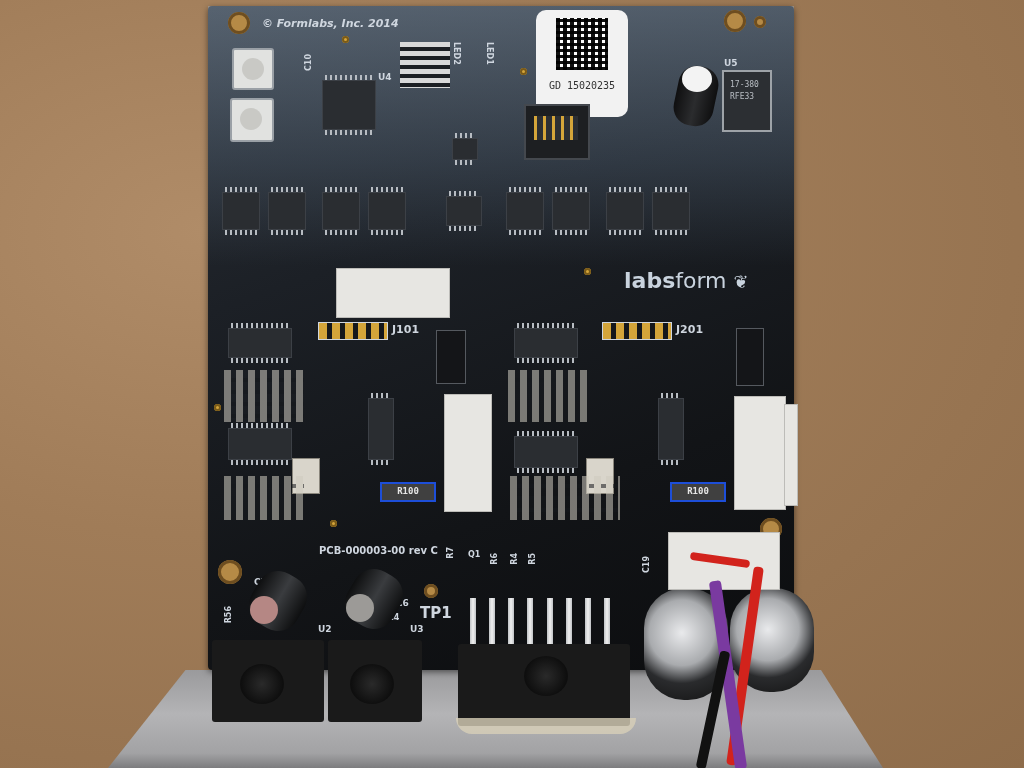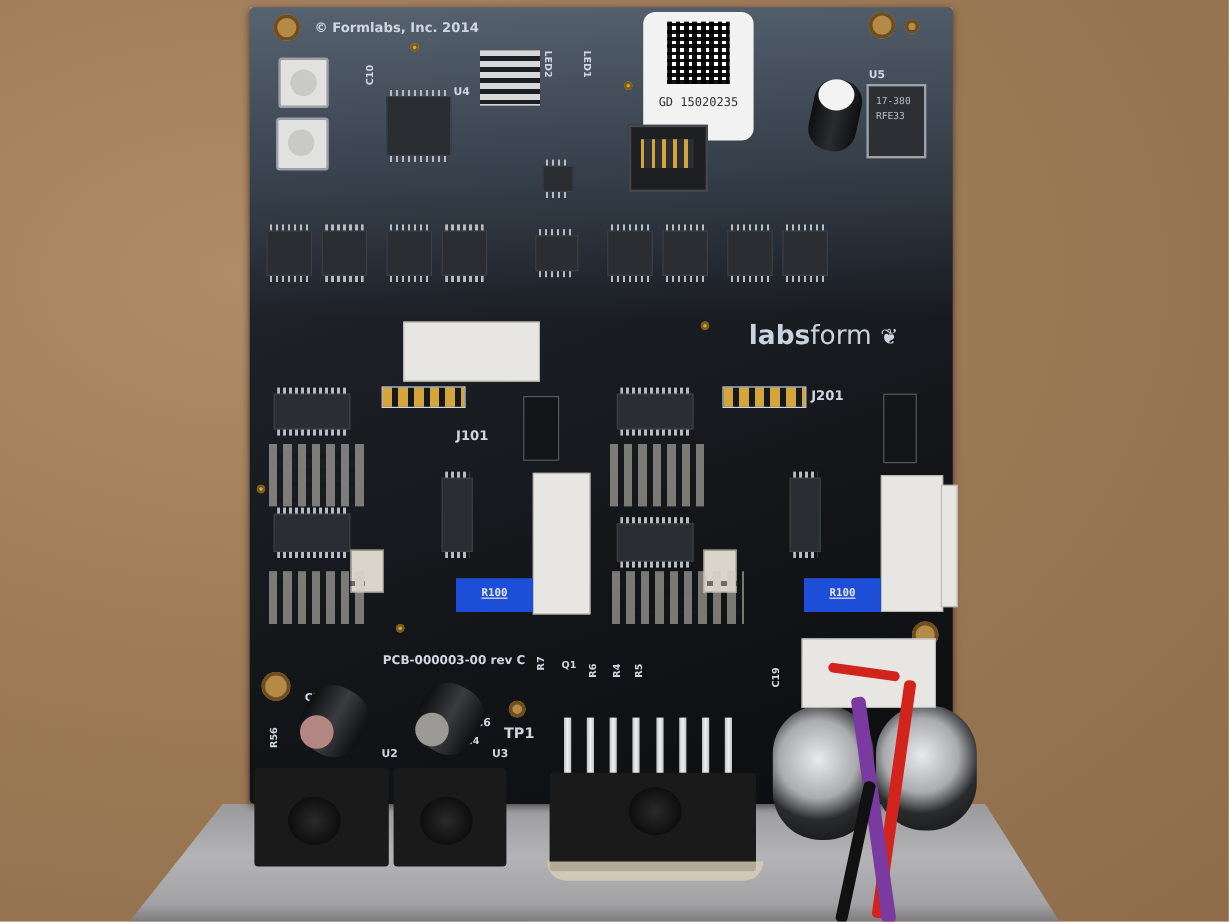--- a/index.html
+++ b/index.html
@@ -27,39 +27,39 @@
   .label-box{background:#f2f2f2;border-radius:10px;}
   .qr{background:
       repeating-linear-gradient(90deg,#111 0 4px,#fff 4px 7px),
       repeating-linear-gradient(0deg,#111 0 3px,#fff 3px 6px);
       background-blend-mode:multiply;}
   .heatsink{background:#1a1a1a;border-radius:3px;}
   .knob{border-radius:50%;background:radial-gradient(circle,#2a2a2a 0%,#0e0e0e 70%);}
   .pin{width:6px;background:linear-gradient(90deg,#bfc2c5,#f0f0f0,#bfc2c5);}
   .wire{border-radius:4px;}
   .smd{background:#d9d5cb;border:1px solid #8a867c;}
-  .res-big{background:#1d4ed8;border:6px solid #1d4ed8;color:#e6e6e6;font:bold 9px "DejaVu Sans Mono",monospace;text-align:center;line-height:14px;text-decoration:underline;}
+  .res-big{background:#404040;border:2px solid #1d4ed8;color:#e6e6e6;font:bold 9px "DejaVu Sans Mono",monospace;text-align:center;line-height:14px;}
   .btn{background:#e1e2e0;border:2px solid #9aa0a6;border-radius:3px;}
   .btn span{position:absolute;left:8px;top:8px;width:22px;height:22px;border-radius:50%;background:#c9c9c5;}
 </style>
 </head>
 <body>
 
 <div class="abs bracket"></div>
 
 <div class="abs board"></div>
 <div class="abs glare"></div>
 
 <div class="abs hole" style="left:228px;top:12px;width:22px;height:22px;"></div>
 <div class="abs hole" style="left:724px;top:10px;width:22px;height:22px;"></div>
 <div class="abs hole" style="left:754px;top:16px;width:12px;height:12px;"></div>
 <div class="abs hole" style="left:218px;top:560px;width:24px;height:24px;"></div>
 <div class="abs hole" style="left:760px;top:518px;width:22px;height:22px;"></div>
 
-<div class="abs silk" style="left:262px;top:17px;font-size:11px;">© Formlabs, Inc. 2014</div>
+<div class="abs silk" style="left:262px;top:17px;font-size:11px;font-style:italic;">© Formlabs, Inc. 2014</div>
 
 <div class="abs label-box" style="left:536px;top:10px;width:92px;height:107px;">
   <div class="abs qr" style="left:20px;top:8px;width:52px;height:52px;"></div>
   <div class="abs" style="left:4px;top:70px;width:84px;text-align:center;font:10px 'DejaVu Sans Mono',monospace;color:#333;">GD 15020235</div>
 </div>
 
 <div class="abs btn" style="left:232px;top:48px;width:38px;height:38px;">
     <span></span>
   </div>
 <div class="abs btn" style="left:230px;top:98px;width:40px;height:40px;">
@@ -103,21 +103,21 @@
 <div class="abs connector-white" style="left:444px;top:394px;width:46px;height:116px;"></div>
 <div class="abs connector-white" style="left:734px;top:396px;width:50px;height:112px;"></div>
 <div class="abs connector-white" style="left:784px;top:404px;width:12px;height:100px;"></div>
 
 <div class="abs" style="left:624px;top:268px;font-size:22px;color:#c9d3de;">
   <span style="font-weight:bold;">labs</span><span>form</span>
   <span style="font-size:18px;">❦</span>
 </div>
 
 <div class="abs" style="left:318px;top:322px;width:68px;height:16px;border:1px solid #cfd6df;background:repeating-linear-gradient(90deg,#d4a53a 0 8px,#15181c 8px 13px);"></div>
-<div class="abs silk" style="left:380px;top:323px;font-size:11px;margin-top:34px;">J101</div>
+<div class="abs silk" style="left:392px;top:323px;font-size:11px;">J101</div>
 <div class="abs" style="left:602px;top:322px;width:68px;height:16px;border:1px solid #cfd6df;background:repeating-linear-gradient(90deg,#d4a53a 0 8px,#15181c 8px 13px);"></div>
 <div class="abs silk" style="left:676px;top:323px;font-size:11px;">J201</div>
 
 <div class="abs ic" style="left:228px;top:328px;width:62px;height:28px;"></div>
 <div class="abs ic" style="left:228px;top:428px;width:62px;height:30px;"></div>
 <div class="abs ic" style="left:514px;top:328px;width:62px;height:28px;"></div>
 <div class="abs ic" style="left:514px;top:436px;width:62px;height:30px;"></div>
 <div class="abs ic" style="left:368px;top:398px;width:24px;height:60px;"></div>
 <div class="abs ic" style="left:658px;top:398px;width:24px;height:60px;"></div>
 <div class="abs" style="left:436px;top:330px;width:28px;height:52px;background:#141518;border:1px solid #55595f;"></div>
@@ -138,21 +138,21 @@
 <div class="abs via" style="left:520px;top:68px;"></div>
 <div class="abs via" style="left:330px;top:520px;"></div>
 <div class="abs via" style="left:584px;top:268px;"></div>
 <div class="abs via" style="left:214px;top:404px;"></div>
 
 <div class="abs silk" style="left:276px;top:545px;font-size:10px;margin-left:43px;">PCB-000003-00 rev C</div>
 
 <div class="abs silk" style="left:254px;top:577px;font-size:9px;">C5</div>
 <div class="abs silk" style="left:396px;top:598px;font-size:9px;">C6</div>
 <div class="abs silk" style="left:388px;top:613px;font-size:8px;">C4</div>
-<div class="abs silk" style="left:420px;top:604px;font-size:12px;">TP1</div>
+<div class="abs silk" style="left:420px;top:604px;font-size:15px;">TP1</div>
 <div class="abs silk" style="left:318px;top:624px;font-size:9px;">U2</div>
 <div class="abs silk" style="left:410px;top:624px;font-size:9px;">U3</div>
 <div class="abs silk" style="left:224px;top:606px;font-size:8px;writing-mode:vertical-rl;transform:rotate(180deg);">R56</div>
 <div class="abs silk" style="left:446px;top:547px;font-size:8px;writing-mode:vertical-rl;transform:rotate(180deg);">R7</div>
 <div class="abs silk" style="left:468px;top:550px;font-size:8px;">Q1</div>
 <div class="abs silk" style="left:490px;top:553px;font-size:8px;writing-mode:vertical-rl;transform:rotate(180deg);">R6</div>
 <div class="abs silk" style="left:510px;top:553px;font-size:8px;writing-mode:vertical-rl;transform:rotate(180deg);">R4</div>
 <div class="abs silk" style="left:528px;top:553px;font-size:8px;writing-mode:vertical-rl;transform:rotate(180deg);">R5</div>
 <div class="abs silk" style="left:642px;top:556px;font-size:8px;writing-mode:vertical-rl;transform:rotate(180deg);">C19</div>
 

